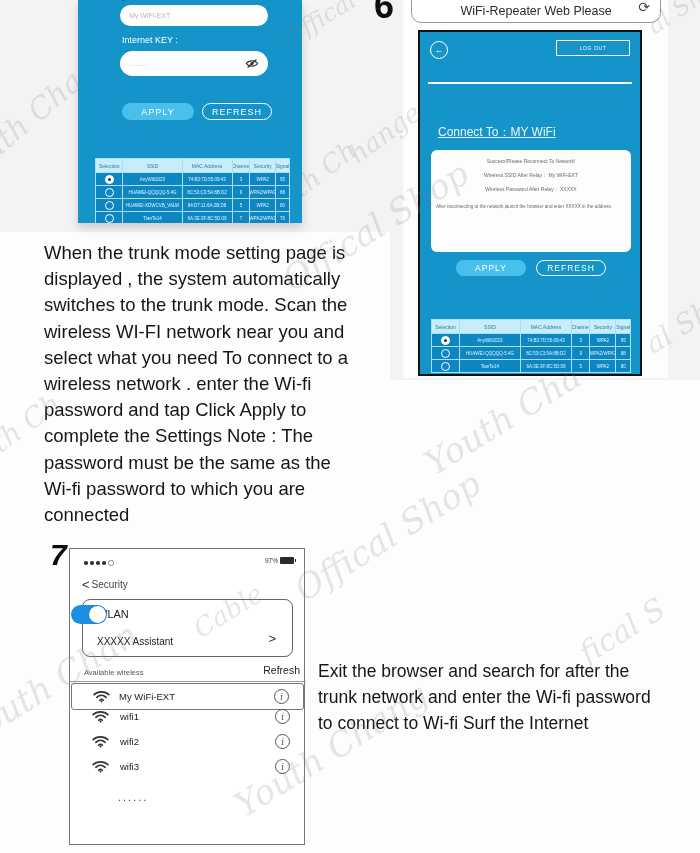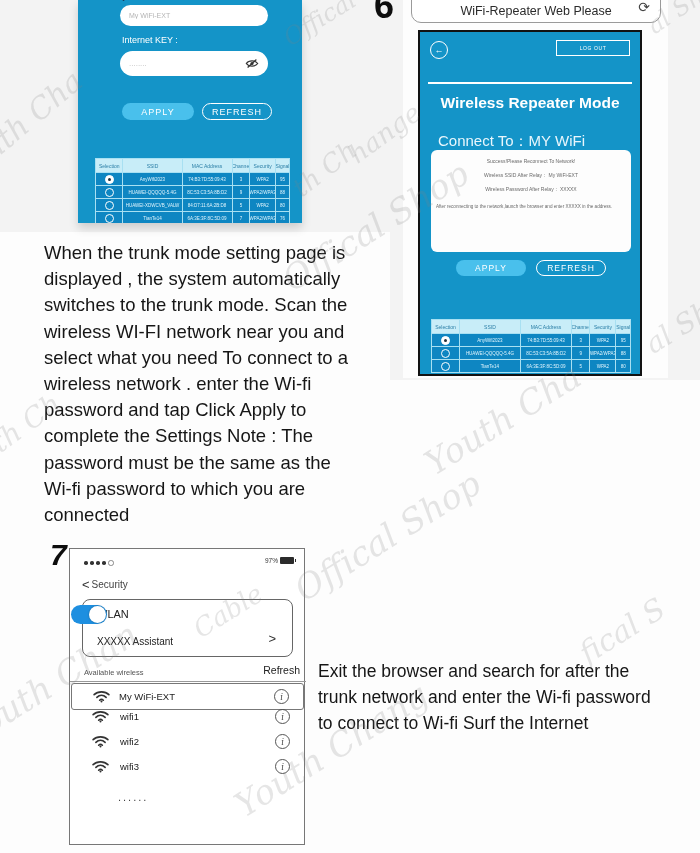--- a/index.html
+++ b/index.html
@@ -173,22 +173,21 @@
 
   <div class="abs addr-bar" style="left:411px;top:-10px;width:250px;height:33px;">
     <span style="font-size:12.5px;color:#2b2b2b;margin-bottom:4px;">WiFi-Repeater Web Please</span>
     <span class="abs" style="right:10px;top:8px;font-size:14px;color:#444;">⟳</span>
   </div>
 
   <div class="abs blue-page" style="left:418px;top:30px;width:224px;height:346px;border:2px solid #121212;box-sizing:border-box;overflow:hidden;">
     <div class="abs icon-circle" style="left:10px;top:9px;width:16px;height:16px;font-size:9px;">←</div>
     <button class="abs" style="right:10px;top:8px;width:74px;height:16px;background:transparent;border:1.5px solid #fff;color:#fff;font-size:5px;letter-spacing:.6px;font-family:'Liberation Sans',sans-serif;">LOG OUT</button>
     <div class="abs" style="left:8px;top:50px;width:204px;height:1.5px;background:#fff;"></div>
-    <div class="abs" style="left:0;top:62px;width:220px;text-align:center;font-size:15.5px;font-weight:600;color:#fff;">Wireless Repeater Mode</div>
-    <div class="abs" style="left:18px;top:100px;font-size:15px;color:#e8f6fc;">Connect To：MY WiFi</div>
+    <div class="abs" style="left:18px;top:92px;font-size:12px;color:#e8f6fc;text-decoration:underline;">Connect To：MY WiFi</div>
     <div class="abs white-card" style="left:11px;top:118px;width:200px;height:102px;">
       <div>
           <div class="card-line">Success!Please Reconnect To Network!</div>
           <div class="card-line">Wireless SSID After Relay：  My WiFi-EXT</div>
           <div class="card-line">Wireless Password After Relay：  XXXXX</div>
         </div>
       <div class="card-note">After  reconnecting to the network,launch the browser and enter XXXXX in the address.</div>
     </div>
     <button class="abs btn-apply" style="left:36px;top:228px;width:70px;height:16px;font-size:8.5px;">APPLY</button>
     <button class="abs btn-refresh" style="left:116px;top:228px;width:70px;height:16px;font-size:8.5px;">REFRESH</button>

